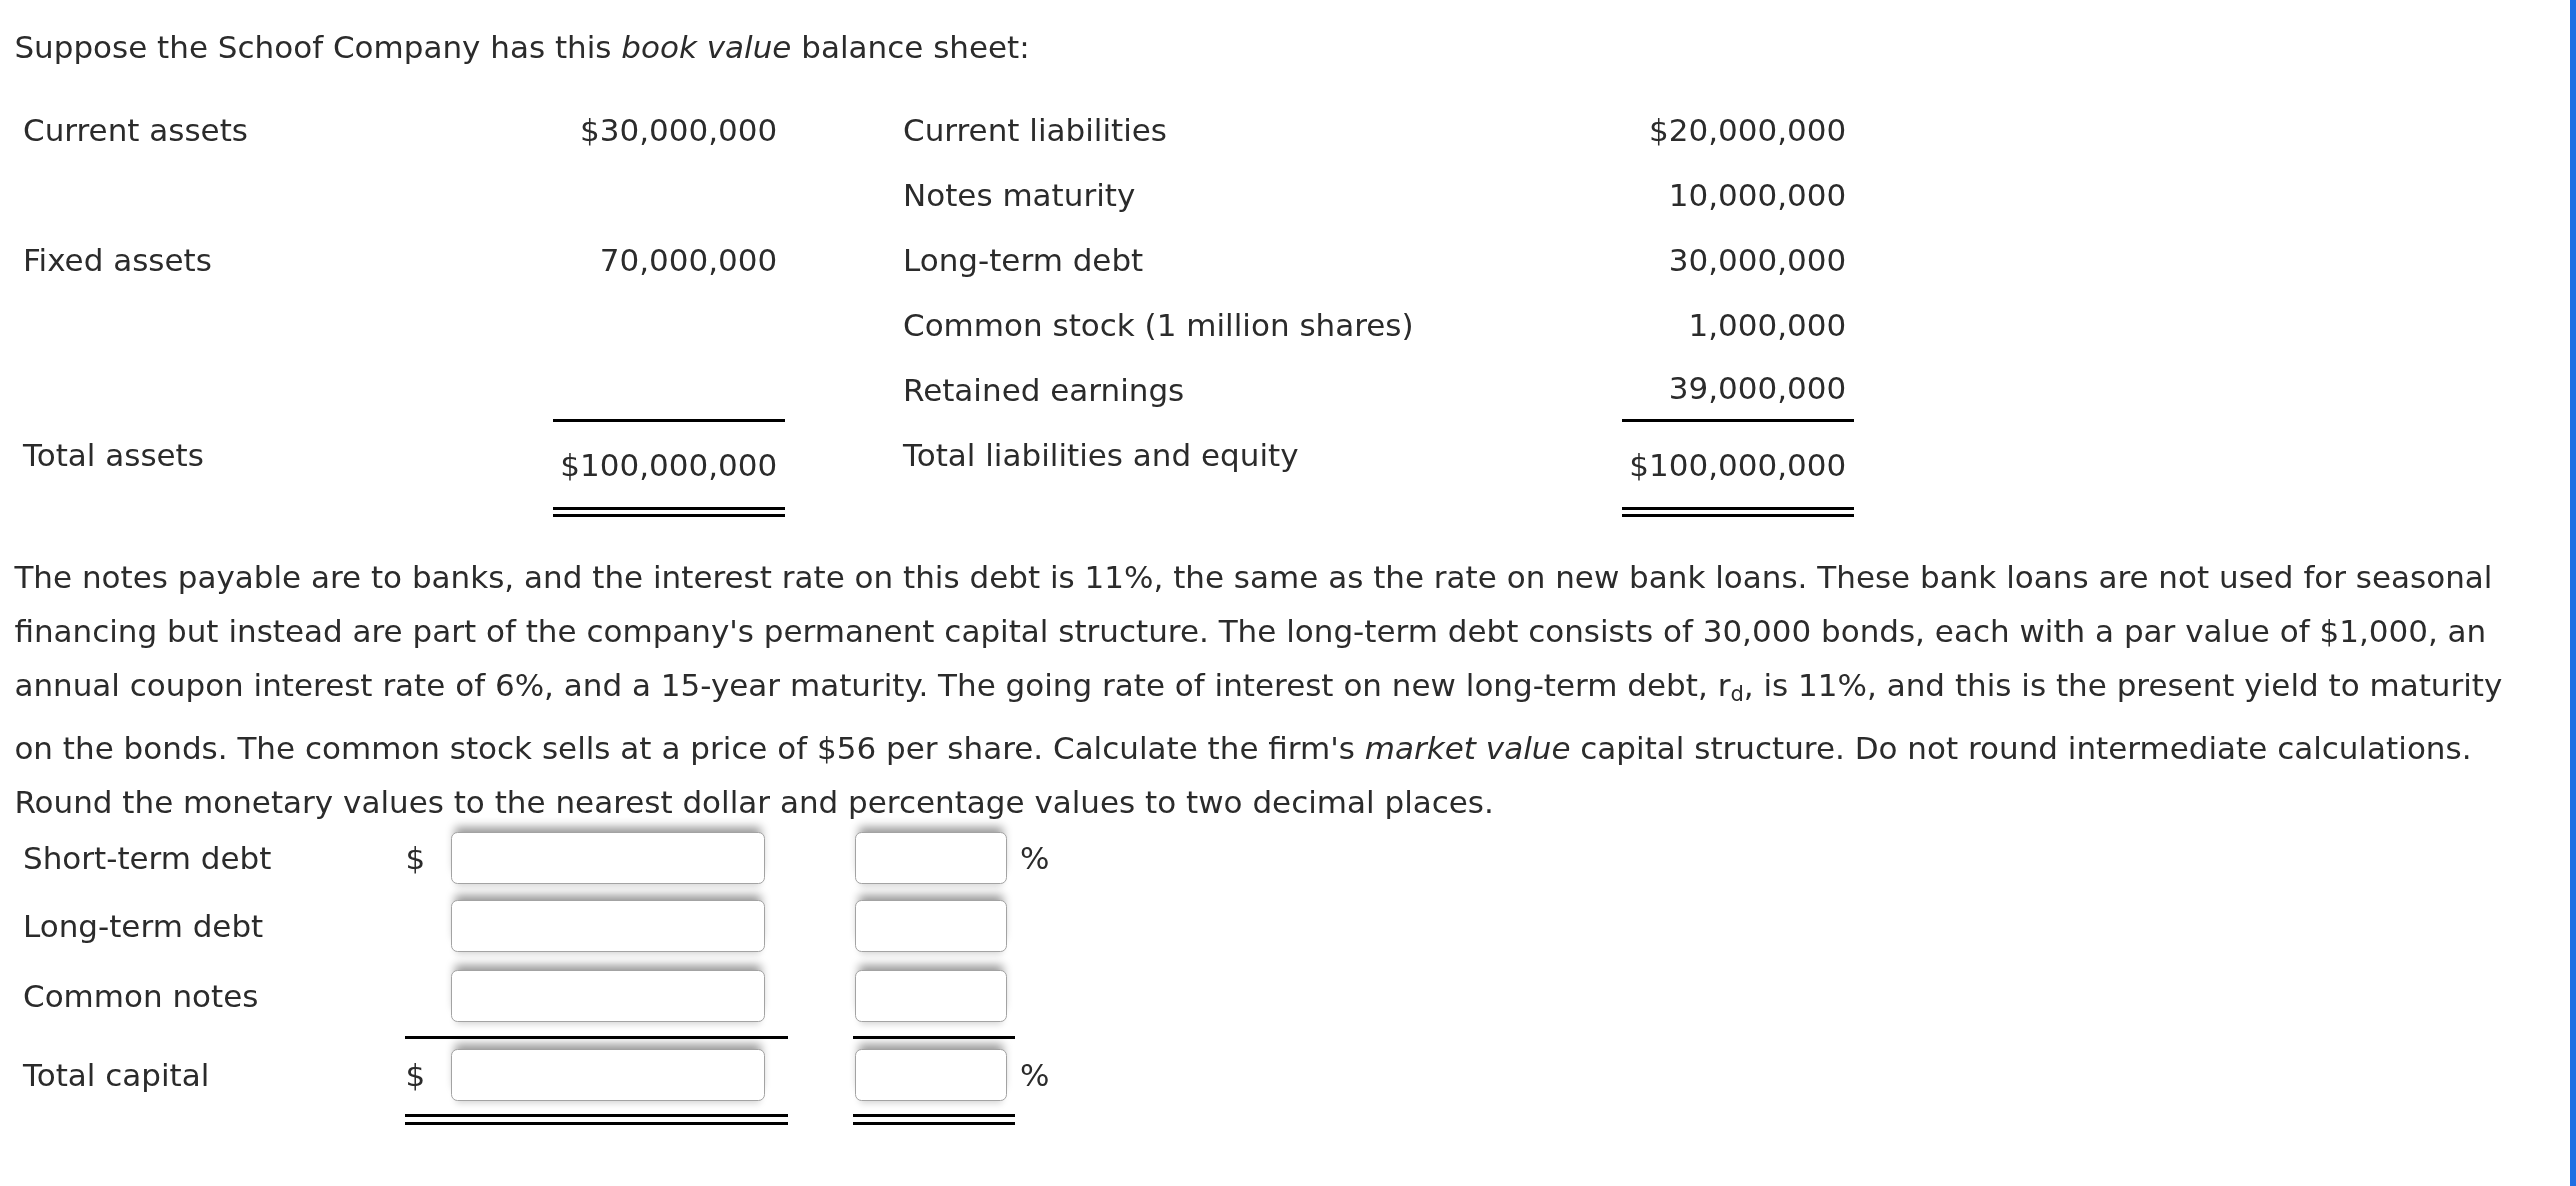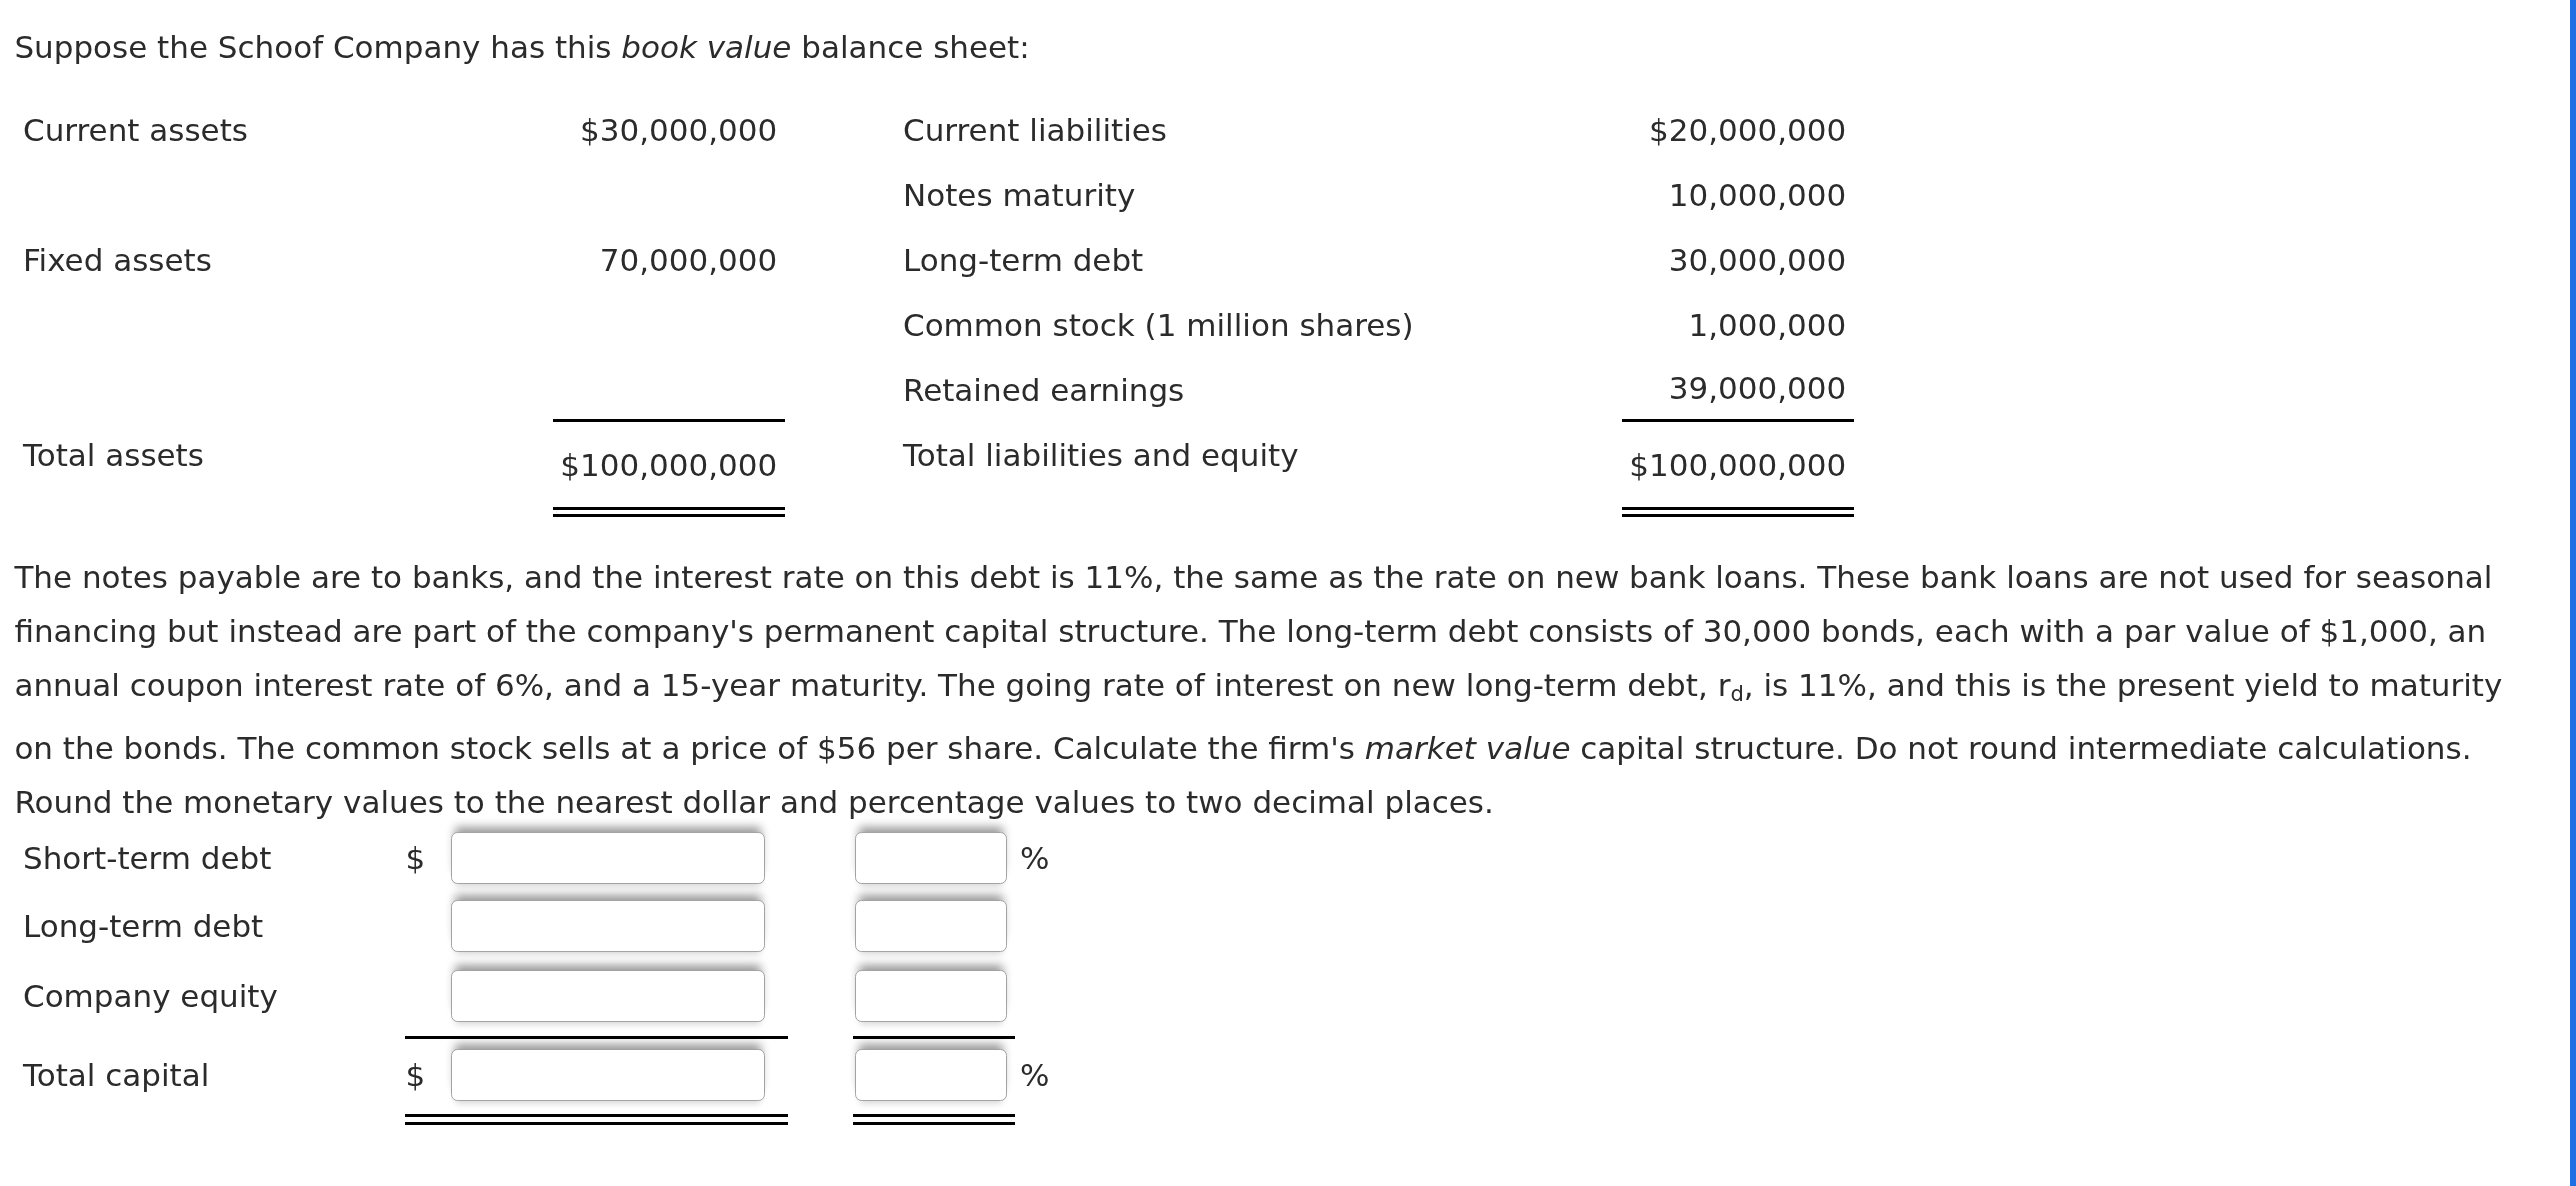--- a/index.html
+++ b/index.html
@@ -127,21 +127,21 @@
 
 <div class="ans-row" style="top:900px;">
   <div class="ans-label">Long-term debt</div>
   <div class="ans-prefix"></div>
   <input class="box box-amt" type="text" value="" style="">
   <input class="box box-pct" type="text" value="" style="">
   <div class="ans-suffix"></div>
 </div>
 
 <div class="ans-row" style="top:970px;">
-  <div class="ans-label">Company equity</div>
+  <div class="ans-label">Common notes</div>
   <div class="ans-prefix"></div>
   <input class="box box-amt" type="text" value="" style="">
   <input class="box box-pct" type="text" value="" style="">
   <div class="ans-suffix"></div>
 </div>
 
 <div class="ans-row" style="top:1049px;">
   <div class="ans-label">Total capital</div>
   <div class="ans-prefix">$</div>
   <input class="box box-amt" type="text" value="" style="">

